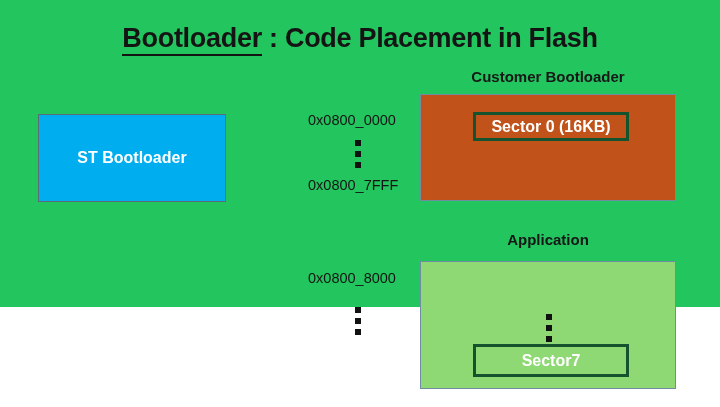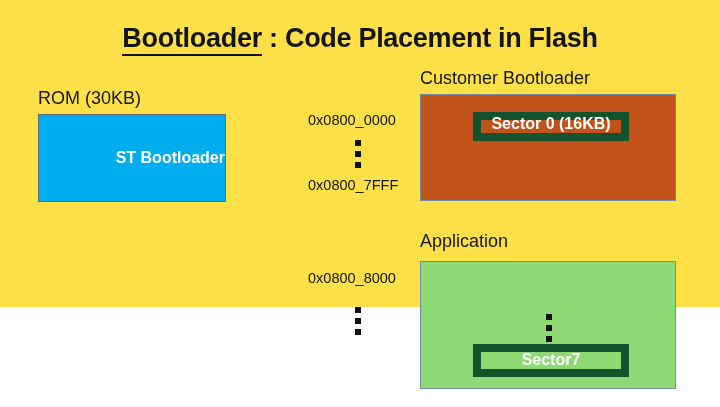--- a/index.html
+++ b/index.html
@@ -11,21 +11,21 @@
     width: 720px;
     height: 407px;
     background: #ffffff;
     font-family: "Liberation Sans", sans-serif;
     overflow: hidden;
   }
   #slide {
     position: relative;
     width: 720px;
     height: 307px;
-    background: #fde047;
+    background: #22c55e;
   }
 
   
   #title {
     position: absolute;
     left: 0;
     top: 23px;
     width: 720px;
     text-align: center;
     font-size: 27px;
@@ -49,44 +49,45 @@
       linear-gradient(45deg, transparent 45%, #ff5a5a 45%, #ff5a5a 55%, transparent 55%),
       linear-gradient(-45deg, transparent 45%, #ff5a5a 45%, #ff5a5a 55%, transparent 55%);
     background-size: 4px 3px;
     background-repeat: repeat-x;
     opacity: 0.85;
   }
 
   
   .block-caption {
     position: absolute;
-    font-size: 18px;
-    font-weight: normal;
+    font-size: 15px;
+    font-weight: bold;
     color: #171717;
+    text-align: center;
     white-space: nowrap;
   }
 
   
   #rom-caption {
     left: 38px;
     top: 88px;
     width: 188px;
   }
   #rom-box {
     position: absolute;
     left: 38px;
     top: 114px;
     width: 188px;
     height: 88px;
     background: #00AEEF;
     border: 1px solid #5b6c74;
     box-sizing: border-box;
     display: flex;
     align-items: center;
-    justify-content: flex-end;
+    justify-content: center;
   }
   #rom-box-label {
     font-size: 16px;
     font-weight: bold;
     color: #ffffff;
     white-space: nowrap;
   }
   .label-squiggle-wrap {
     position: relative;
     display: inline-block;
@@ -160,24 +161,24 @@
     left: 420px;
     top: 261px;
     width: 256px;
     height: 128px;
     background: #8ED973;
   }
 
   
   .sector-box {
     position: absolute;
-    border: 8px solid #14532d;
+    border: 3px solid #14532d;
     box-sizing: border-box;
     display: flex;
-    align-items: flex-end;
+    align-items: center;
     justify-content: center;
     background: transparent;
   }
   .sector-box-label {
     font-size: 16px;
     font-weight: bold;
     color: #ffffff;
     white-space: nowrap;
   }
 
@@ -203,21 +204,20 @@
 </style>
 </head>
 <body>
 
 <div id="slide">
 
   <div id="title">
     <span class="title-underlined"><span>Bootloader</span><span class="squiggle-red"></span></span><span> : Code Placement in Flash</span>
   </div>
 
-  <div class="block-caption" id="rom-caption">ROM (30KB)</div>
 
   <div id="rom-box">
     <div id="rom-box-label">
       <span>ST </span><span class="label-squiggle-wrap"><span>Bootloader</span><span class="squiggle-red-light"></span></span>
     </div>
   </div>
 
 
   <div class="addr-label" style="left:308px; top:112px; width:104px;">0x0800_0000</div>
   <div class="vdots" style="left:355px; top:140px;">

